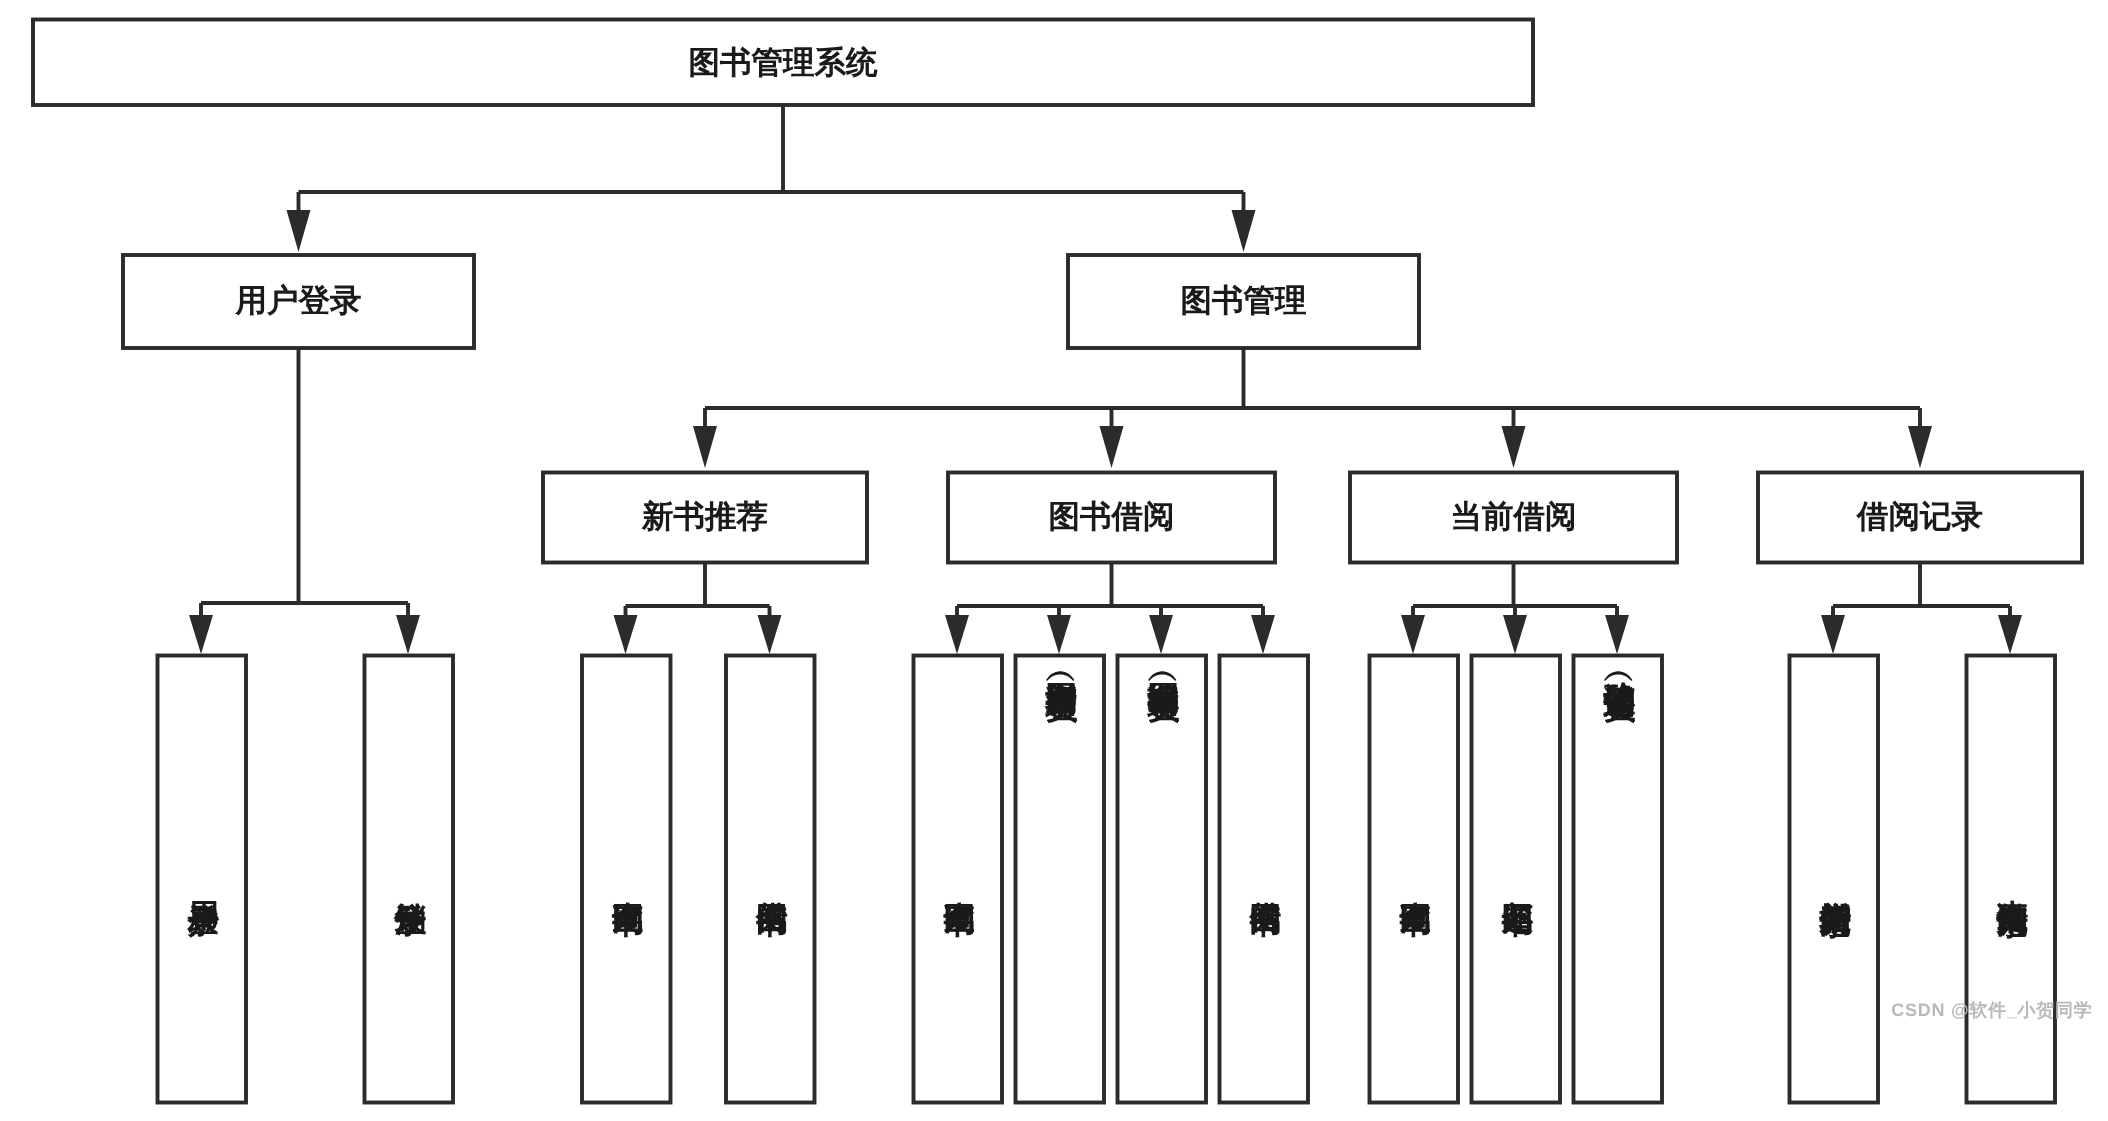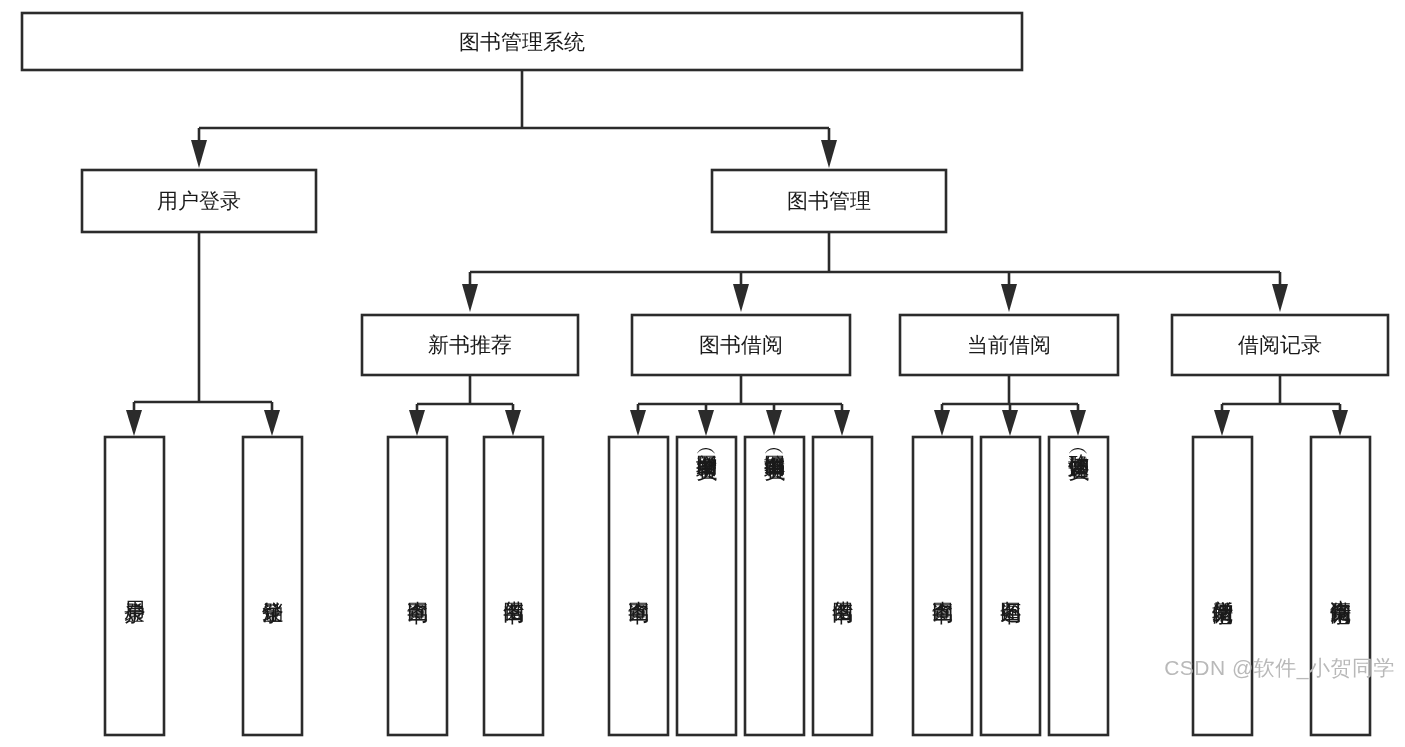--- a/index.html
+++ b/index.html
@@ -10,20 +10,21 @@
   body {
     width: 1405px;
     height: 747px;
     font-family: "Liberation Sans", "DejaVu Sans", sans-serif;
     overflow: hidden;
   }
   #diagram-root {
     position: relative;
     width: 1405px;
     height: 688px;
+    font-weight: bold;
   }
   svg#tree-svg {
     position: absolute;
     left: 0;
     top: 0;
     width: 1405px;
     height: 747px;
   }
   .node-box {
     fill: #ffffff;
@@ -68,21 +69,21 @@
     line-height: 1.06;
     letter-spacing: 1px;
     color: #1a1a1a;
     white-space: nowrap;
   }
   #watermark {
     position: absolute;
     right: 10px;
     bottom: 6px;
     font-family: "Liberation Sans", "DejaVu Sans", sans-serif;
-    font-size: 21px;
+    font-size: 12px;
     color: #b9b9b9;
     letter-spacing: 0.5px;
     white-space: nowrap;
   }
 </style>
 </head>
 <body>
 
 <div id="diagram-root">
 

